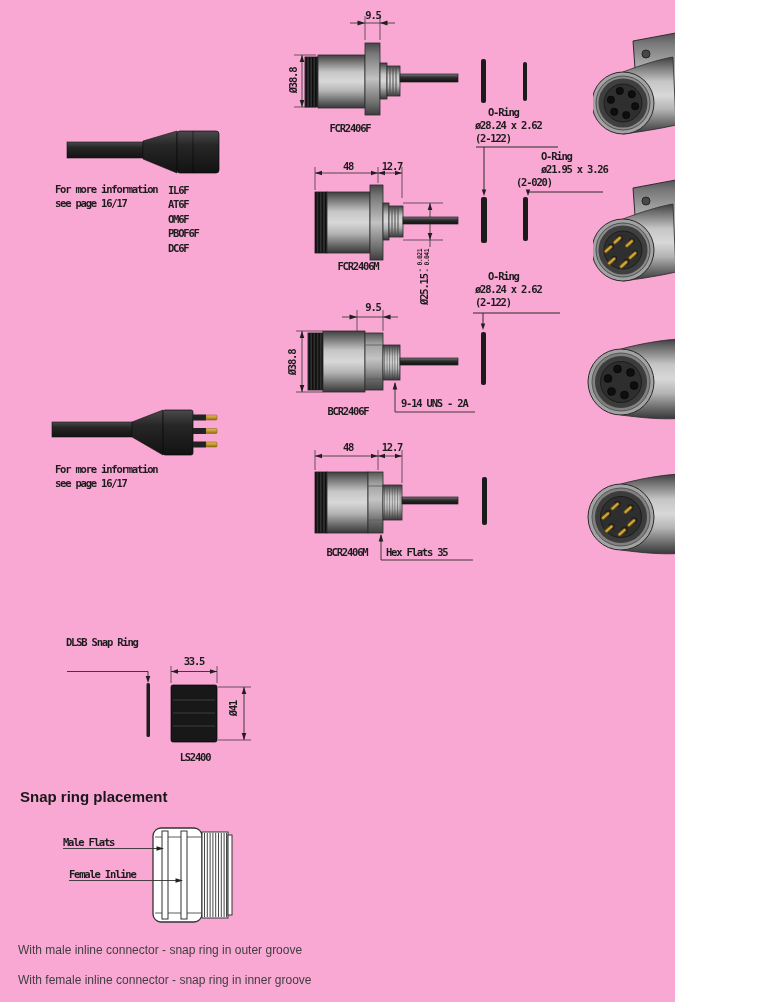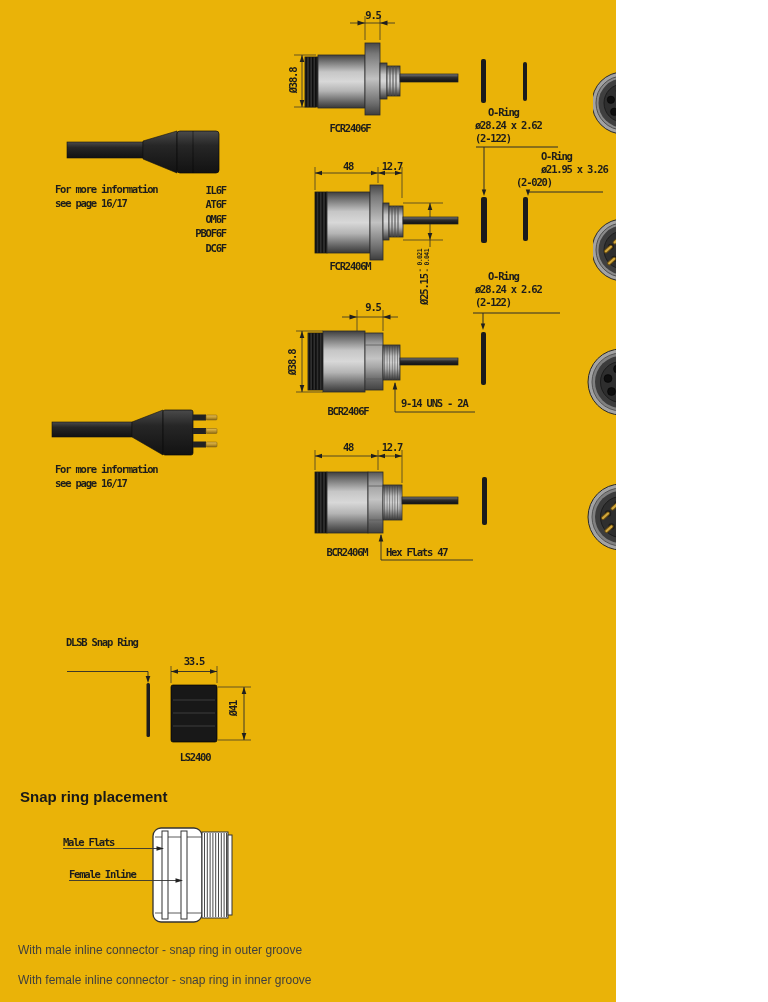--- a/index.html
+++ b/index.html
@@ -1,28 +1,28 @@
 <!DOCTYPE html>
 <html><head>
 <meta charset="utf-8">
 <style>
   html,body{margin:0;padding:0;background:#fff;}
-  #page{position:relative;width:616px;height:1002px;background:#eab308;overflow:hidden;
+  #page{position:relative;width:675px;height:1002px;background:#f9a8d4;overflow:hidden;
         font-family:"DejaVu Sans Mono",monospace;}
   .lay{position:absolute;}
   
   .t{position:absolute;font:700 10.5px/13px "DejaVu Sans Mono",monospace;
      letter-spacing:-1.2px;color:#1c1c1c;white-space:nowrap;}
   .tc{text-align:center;}
   .rot{transform:rotate(-90deg);transform-origin:center;display:flex;
        align-items:center;justify-content:center;gap:2px;}
   .tol{display:inline-flex;flex-direction:column;justify-content:center;}
   .tol span{font:700 6.5px/7px "DejaVu Sans Mono",monospace;letter-spacing:-0.6px;color:#1c1c1c;}
   .bar{position:absolute;background:#1b1b1b;border-radius:2px;}
-  .models{position:absolute;width:58px;text-align:right;}
+  .models{position:absolute;width:58px;text-align:left;}
   .models div{font:700 10.5px/14.4px "DejaVu Sans Mono",monospace;letter-spacing:-1.2px;color:#1c1c1c;}
   .heading{position:absolute;font:700 15px/18px "Liberation Sans",sans-serif;color:#181818;}
   .footnote{position:absolute;font:400 12px/15px "Liberation Sans",sans-serif;color:#3f3f3f;white-space:nowrap;}
 </style>
 </head>
 <body>
 
 <div id="page">
 
 <svg style="position:absolute;width:0;height:0" aria-hidden="true">
@@ -119,21 +119,21 @@
   <rect x="35" y="42" width="12" height="61" fill="url(#ribs)" stroke="#1a1a1a" stroke-width="0.8"></rect>
   <rect x="47" y="42" width="43" height="61" fill="url(#met)" stroke="#2b2b2b" stroke-width="0.8"></rect>
   <rect x="90" y="35" width="13" height="75" fill="url(#metFl)" stroke="#2b2b2b" stroke-width="0.8"></rect>
   <rect x="103" y="53" width="6" height="37" fill="url(#met)" stroke="#2b2b2b" stroke-width="0.8"></rect>
   <rect x="109" y="56" width="14" height="31" fill="url(#met)" stroke="#2b2b2b" stroke-width="0.8"></rect>
   <path d="M112,56 V87 M115,56 V87 M118,56 V87" stroke="#4a4a4a" stroke-width="1"></path>
   <rect x="123" y="67" width="55" height="7" fill="url(#cab)" stroke="#222" stroke-width="0.7"></rect>
 </svg>
 <div class="t tc" style="left:338px;top:160px;width:20px">48</div>
 <div class="t tc" style="left:379px;top:160px;width:26px">12.7</div>
-<div class="t tc" style="left:322px;top:260px;width:56px">FCR2406M</div>
+<div class="t tc" style="left:330px;top:260px;width:56px">FCR2406M</div>
 <div class="t rot" style="left:388px;top:270px;width:72px;height:14px">
   <span>Ø25.15</span>
   <span class="tol">
     <span>- 0.021</span>
     <span>- 0.041</span>
   </span>
 </div>
 
 <svg class="lay" style="left:280px;top:295px" width="200" height="125">
   <g stroke="#2b2b2b" stroke-width="0.8" fill="none">
@@ -180,21 +180,21 @@
   <rect x="47" y="42" width="41" height="61" fill="url(#met)" stroke="#2b2b2b" stroke-width="0.8"></rect>
   <rect x="88" y="42" width="15" height="61" fill="url(#hexg)" stroke="#2b2b2b" stroke-width="0.8"></rect>
   <path d="M88,56 H103 M88,90 H103" stroke="#5a5a5a" stroke-width="0.8"></path>
   <rect x="103" y="55" width="19" height="35" fill="url(#met)" stroke="#2b2b2b" stroke-width="0.8"></rect>
   <rect x="103" y="55" width="19" height="35" fill="url(#thr)"></rect>
   <rect x="122" y="67" width="56" height="7" fill="url(#cab)" stroke="#222" stroke-width="0.7"></rect>
 </svg>
 <div class="t tc" style="left:338px;top:441px;width:20px">48</div>
 <div class="t tc" style="left:379px;top:441px;width:26px">12.7</div>
 <div class="t tc" style="left:318px;top:546px;width:58px">BCR2406M</div>
-<div class="t" style="left:386px;top:546px">Hex Flats 47</div>
+<div class="t" style="left:386px;top:546px">Hex Flats 35</div>
 
 <div class="bar" style="left:481px;top:59px;width:5px;height:44px"></div>
 <div class="bar" style="left:523px;top:62px;width:4px;height:39px"></div>
 <div class="bar" style="left:481px;top:197px;width:6px;height:46px"></div>
 <div class="bar" style="left:523px;top:197px;width:5px;height:44px"></div>
 <div class="bar" style="left:481px;top:332px;width:5px;height:53px"></div>
 <div class="bar" style="left:482px;top:477px;width:5px;height:48px"></div>
 
 <svg class="lay" style="left:470px;top:140px" width="150" height="205">
   <g stroke="#2a2a2a" stroke-width="1" fill="none">

